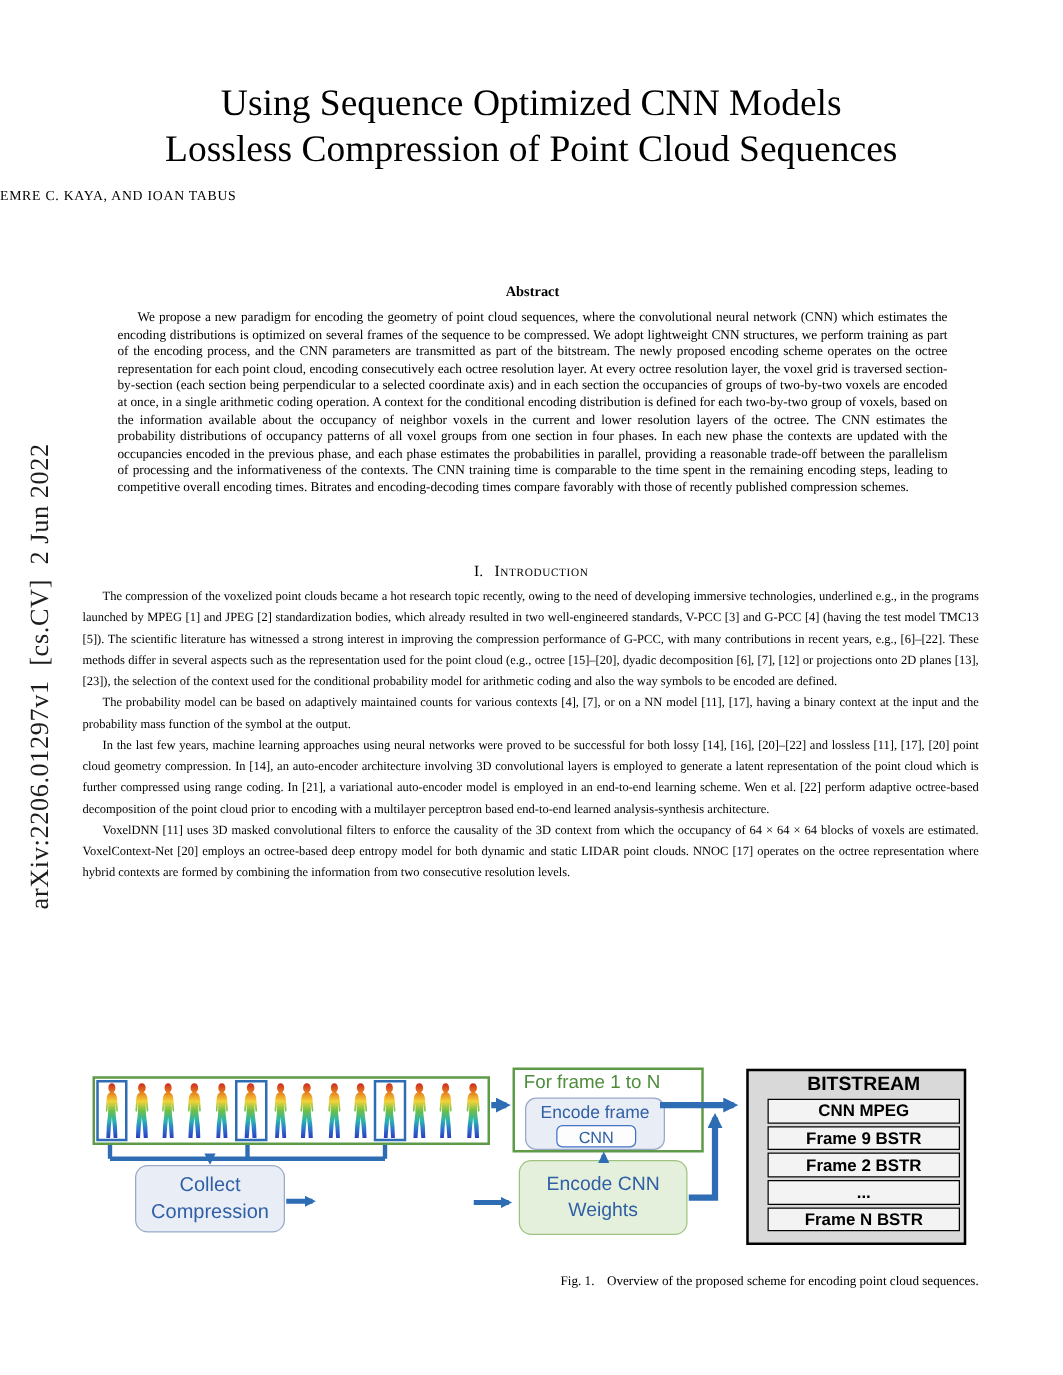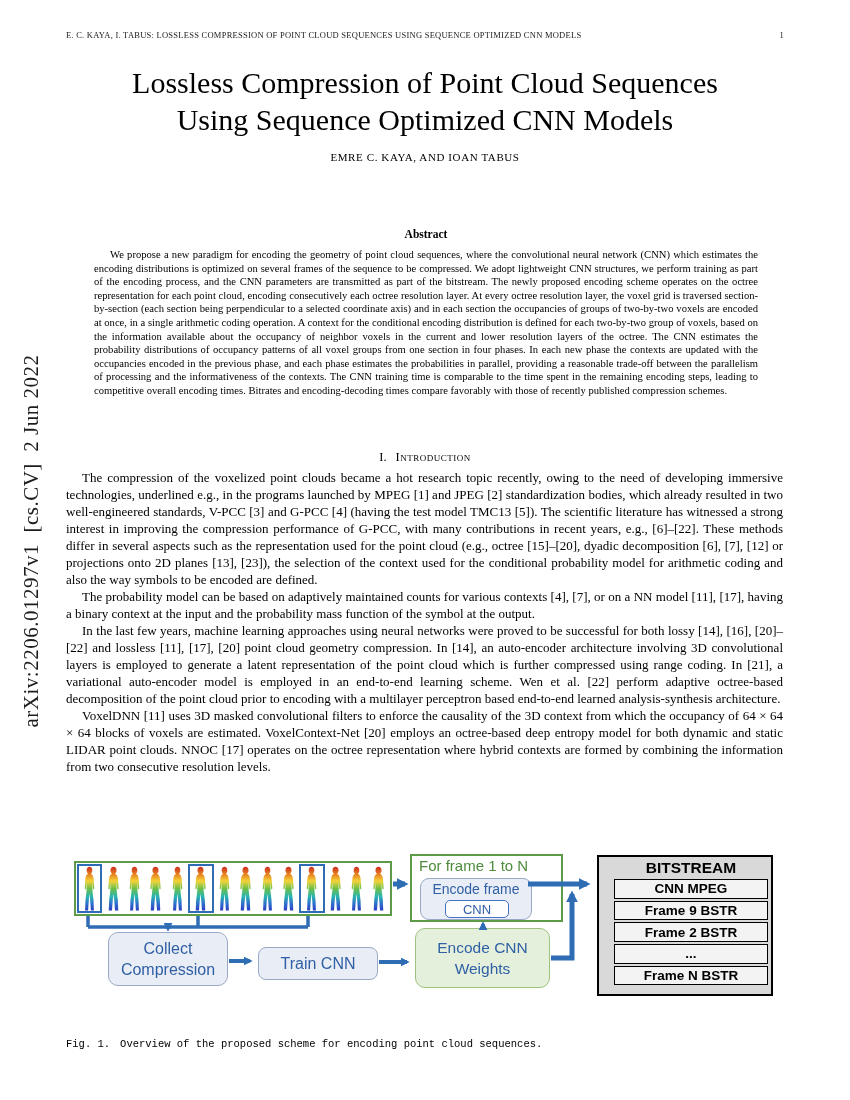--- a/index.html
+++ b/index.html
@@ -7,33 +7,33 @@
   body { font-family:"Liberation Serif", serif; color:#000; }
   .page { position:relative; width:850px; height:1100px; background:#fff; overflow:hidden; margin:0 auto; }
 
   .running-head { position:absolute; top:30px; left:66px; width:718px; display:flex;
     justify-content:space-between; font-size:8.5px; letter-spacing:0.25px; color:#1a1a1a; }
 
   .title { position:absolute; top:64px; left:0; width:100%; text-align:center;
     font-weight:normal; font-size:30px; line-height:37px; }
   .title .t-line { display:block; }
 
-  .authors { position:absolute; top:151px; left:0; width:100%; text-align:center;
+  .authors { position:absolute; top:151px; left:0; width:100%; text-align:left;
     font-size:11px; letter-spacing:0.6px; }
 
   .abstract { position:absolute; top:204px; left:94px; width:664px; }
   .abs-head { text-align:center; font-weight:bold; font-size:11.5px; margin-bottom:8px;margin-top:24px; }
   .abs-text { font-size:10.6px; line-height:13.6px; text-align:justify; text-indent:16px; }
 
   .sec-head { position:absolute; top:450px; left:0; width:100%; text-align:center;
     font-size:12.5px; font-weight:normal; }
   .sec-head .sc { font-variant:small-caps; margin-left:9px; letter-spacing:0.5px; }
 
   .body-text { position:absolute; top:469px; left:66px; width:717px; }
-  .body-text p { font-size:13px; line-height:17px; text-align:justify; text-indent:16px; }
+  .body-text p { font-size:10px; line-height:17px; text-align:justify; text-indent:16px; }
 
   .arxiv-strip { position:absolute; top:528px; left:-213px; width:490px; height:26px;
     transform:rotate(-90deg); text-align:center; font-size:21px; color:#1c1c1c;
     white-space:pre; letter-spacing:0.5px; }
 
   
   .fig1 { position:absolute; top:840px; left:66px; width:717px; }
   .diagram { position:relative; width:717px; height:172px; font-family:"Liberation Sans", sans-serif; }
 
   .seq-label { position:absolute; left:8px; top:0; font-size:16.5px; color:#4e8c3c; }
@@ -64,21 +64,21 @@
 
   .bitstream-box { position:absolute; left:531px; top:15px; width:176px; height:141px;
     background:#d9d9d9; border:2.5px solid #000;padding-left:12px; }
   .bs-title { height:22px; display:flex; align-items:center; justify-content:center;
     font-weight:bold; font-size:15.5px; }
   .bs-row { height:19.5px; margin:0 3px 2.2px; border:1.5px solid #000; background:#f3f3f3;
     display:flex; align-items:center; justify-content:center; font-weight:bold; font-size:13.5px; }
 
   .arrow-layer { position:absolute; left:0; top:0; pointer-events:none; }
 
-  .fig-caption { margin-top:26px; font-size:10.5px; font-family:Liberation Mono, monospace; }
+  .fig-caption { margin-top:8px; font-size:10.5px; font-family:Liberation Serif, serif;text-align:right; }
   .fig-caption .cap-label { margin-right:10px; }
 </style>
 </head>
 <body>
 
 <svg width="0" height="0" style="position:absolute" aria-hidden="true">
   <defs>
     <linearGradient id="pcGrad" x1="0" y1="0" x2="0" y2="1">
       <stop offset="0" stop-color="#cc2a20"></stop>
       <stop offset="0.18" stop-color="#e8831f"></stop>
@@ -87,30 +87,26 @@
       <stop offset="0.68" stop-color="#2ab5ae"></stop>
       <stop offset="0.85" stop-color="#2f6fd0"></stop>
       <stop offset="1" stop-color="#2b3fbf"></stop>
     </linearGradient>
     <path id="personPath" d="M10,0.6 C11.9,0.6 13.2,2 13.2,4 C13.2,5.5 12.5,6.8 11.4,7.4 C13.5,8.1 14.6,10 14.8,13 L15.4,21 Q15.6,22.5 14.2,22.2 L13.2,15.5 L13.4,24 L14.6,33 L15,42.5 L11.6,42.5 L10.8,33 L10,26.5 L9.2,33 L8.4,42.5 L5,42.5 L5.4,33 L6.6,24 L6.8,15.5 L5.8,22.2 Q4.4,22.5 4.6,21 L5.2,13 C5.4,10 6.5,8.1 8.6,7.4 C7.5,6.8 6.8,5.5 6.8,4 C6.8,2 8.1,0.6 10,0.6 Z"></path>
   </defs>
 </svg>
 
 <div class="page">
 
-  <header class="running-head">
-    <span>E. C. KAYA, I. TABUS: LOSSLESS COMPRESSION OF POINT CLOUD SEQUENCES USING SEQUENCE OPTIMIZED CNN MODELS</span>
-    <span>1</span>
-  </header>
 
   <div class="arxiv-strip">arXiv:2206.01297v1  [cs.CV]  2 Jun 2022</div>
 
   <h1 class="title">
+    <span class="t-line">Using Sequence Optimized CNN Models</span>
     <span class="t-line">Lossless Compression of Point Cloud Sequences</span>
-    <span class="t-line">Using Sequence Optimized CNN Models</span>
   </h1>
 
   <div class="authors">EMRE C. KAYA, AND IOAN TABUS</div>
 
   <section class="abstract">
     <div class="abs-head">Abstract</div>
     <p class="abs-text">We propose a new paradigm for encoding the geometry of point cloud sequences, where the convolutional neural network (CNN) which estimates the encoding distributions is optimized on several frames of the sequence to be compressed. We adopt lightweight CNN structures, we perform training as part of the encoding process, and the CNN parameters are transmitted as part of the bitstream. The newly proposed encoding scheme operates on the octree representation for each point cloud, encoding consecutively each octree resolution layer. At every octree resolution layer, the voxel grid is traversed section-by-section (each section being perpendicular to a selected coordinate axis) and in each section the occupancies of groups of two-by-two voxels are encoded at once, in a single arithmetic coding operation. A context for the conditional encoding distribution is defined for each two-by-two group of voxels, based on the information available about the occupancy of neighbor voxels in the current and lower resolution layers of the octree. The CNN estimates the probability distributions of occupancy patterns of all voxel groups from one section in four phases. In each new phase the contexts are updated with the occupancies encoded in the previous phase, and each phase estimates the probabilities in parallel, providing a reasonable trade-off between the parallelism of processing and the informativeness of the contexts. The CNN training time is comparable to the time spent in the remaining encoding steps, leading to competitive overall encoding times. Bitrates and encoding-decoding times compare favorably with those of recently published compression schemes.</p>
   </section>
 
   <h2 class="sec-head">
@@ -203,21 +199,20 @@
 
       <div class="forframe-box">
         <div class="forframe-label">For frame 1 to N</div>
         <div class="encode-frame-box">
           <div class="ef-label">Encode frame</div>
           <div class="cnn-box">CNN</div>
         </div>
       </div>
 
       <div class="soft-box collect-box">Collect Compression</div>
-      <div class="soft-box train-box">Train CNN</div>
       <div class="soft-box weights-box">Encode CNN Weights</div>
 
       <div class="bitstream-box">
         <div class="bs-title">BITSTREAM</div>
         <div class="bs-row">CNN MPEG</div>
         <div class="bs-row">Frame 9 BSTR</div>
         <div class="bs-row">Frame 2 BSTR</div>
         <div class="bs-row">...</div>
         <div class="bs-row">Frame N BSTR</div>
       </div>

